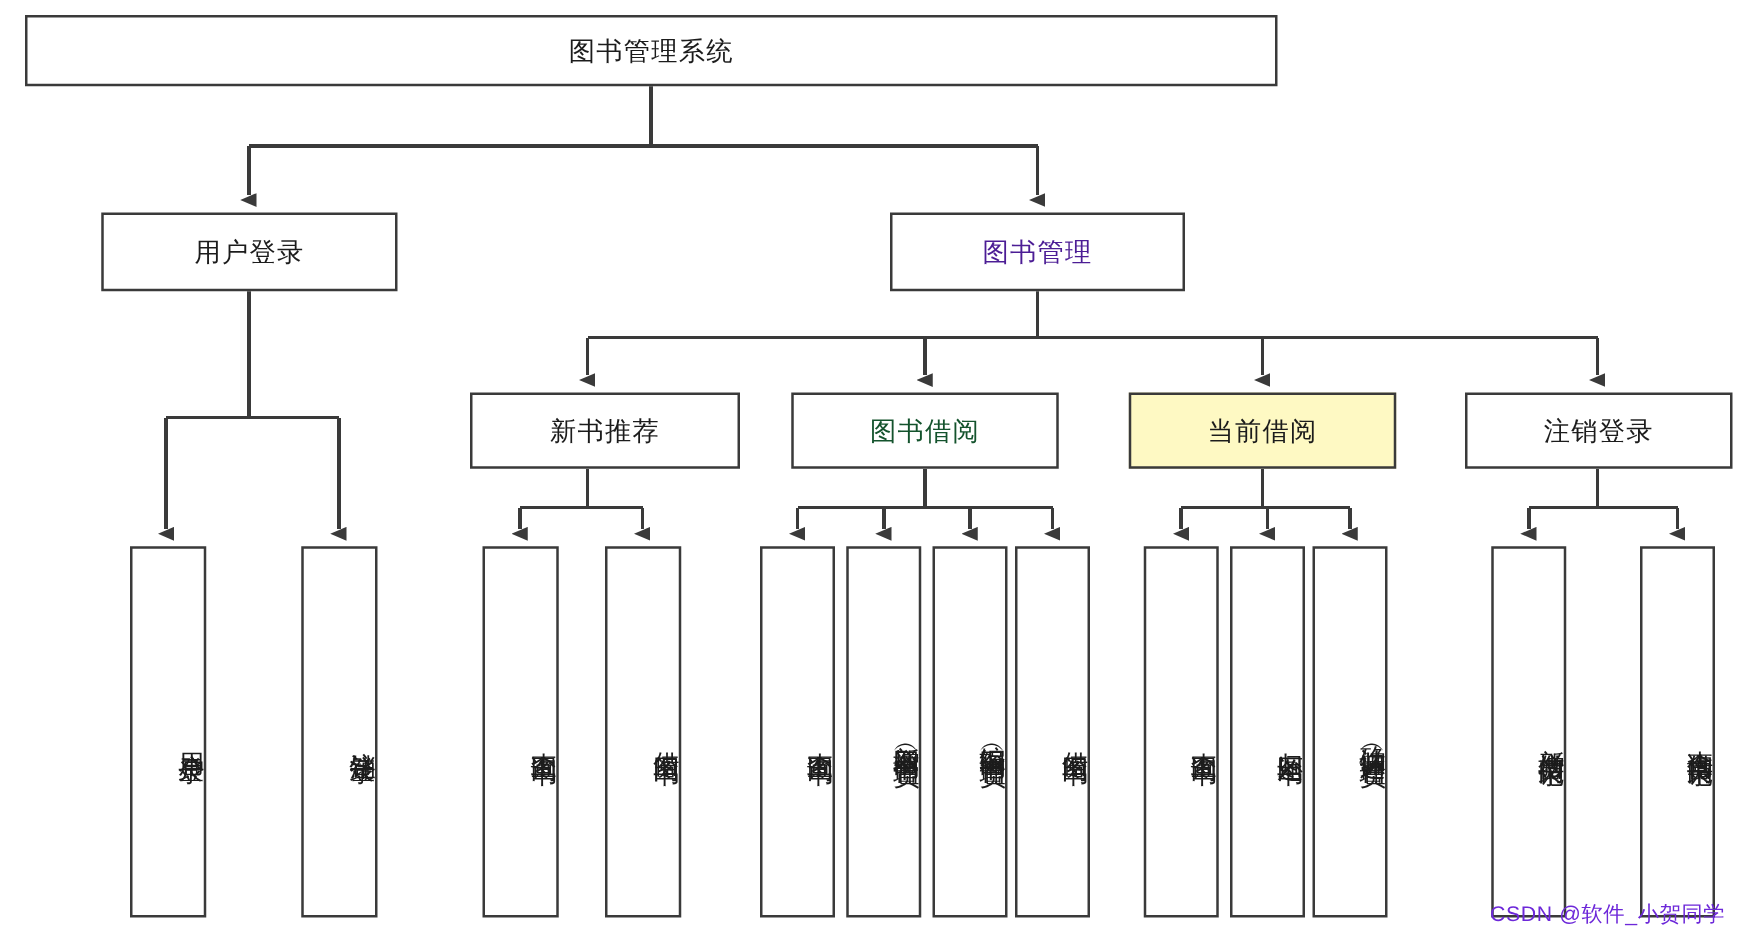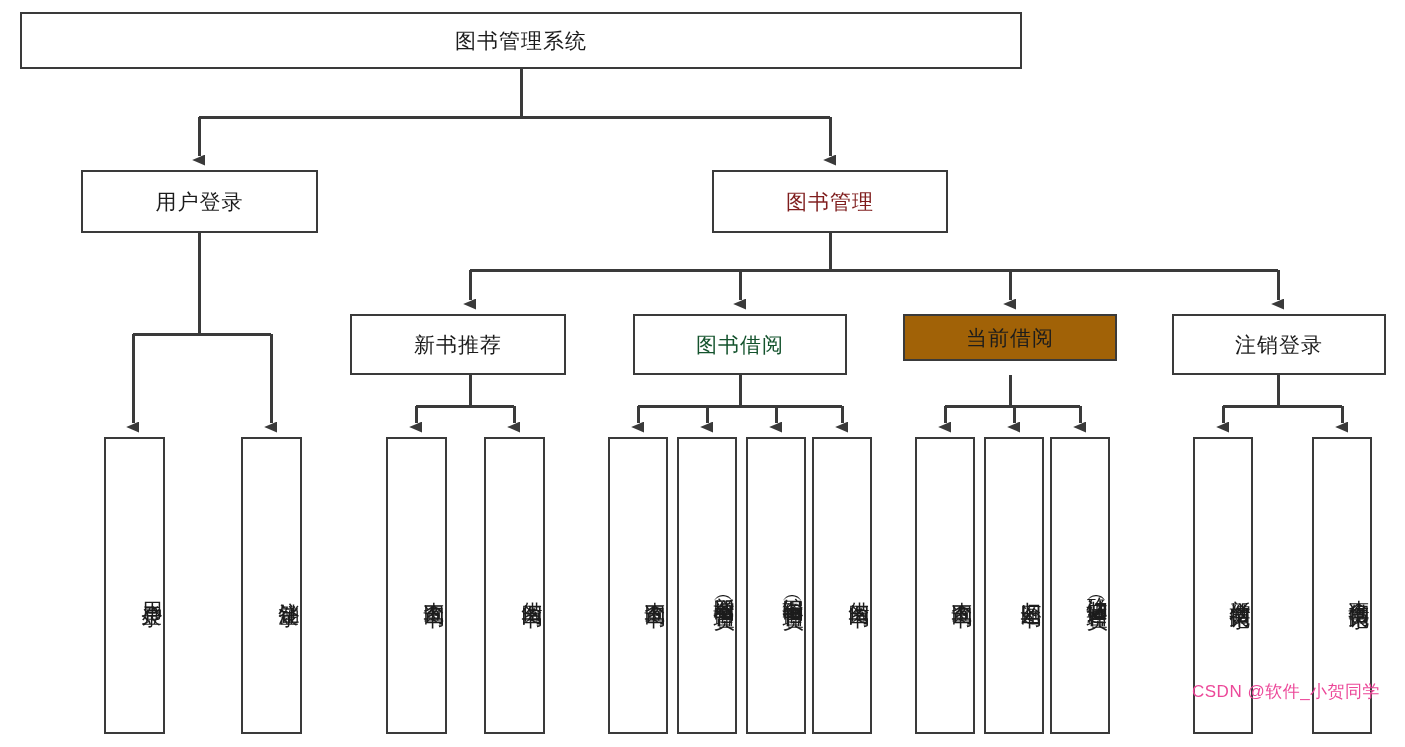--- a/index.html
+++ b/index.html
@@ -117,31 +117,31 @@
     </g>
   </svg>
 
   <div class="node node-h" style="left: 20px; top: 12px; width: 1002px; height: 57px; border-color: rgb(58, 58, 58); color: rgb(28, 28, 28); background: rgb(255, 255, 255);">
     <span>图书管理系统</span>
   </div>
 
   <div class="node node-h" style="left: 81px; top: 170px; width: 237px; height: 63px; border-color: rgb(58, 58, 58); color: rgb(28, 28, 28); background: rgb(255, 255, 255);">
     <span>用户登录</span>
   </div>
-  <div class="node node-h" style="left: 712px; top: 170px; width: 236px; height: 63px; border-color: rgb(58, 58, 58); color: #7f1d1d; background: rgb(255, 255, 255);">
+  <div class="node node-h" style="left: 712px; top: 170px; width: 236px; height: 63px; border-color: rgb(58, 58, 58); color: #4c1d95; background: rgb(255, 255, 255);">
     <span>图书管理</span>
   </div>
 
-  <div class="node node-h" style="left: 350px; top: 314px; width: 216px; height: 61px; border-color: rgb(58, 58, 58); color: rgb(28, 28, 28); background: rgb(255, 255, 255);">
+  <div class="node node-h" style="left: 376px; top: 314px; width: 216px; height: 61px; border-color: rgb(58, 58, 58); color: rgb(28, 28, 28); background: rgb(255, 255, 255);">
     <span>新书推荐</span>
   </div>
   <div class="node node-h" style="left: 633px; top: 314px; width: 214px; height: 61px; border-color: rgb(58, 58, 58); color: #14532d; background: rgb(255, 255, 255);">
     <span>图书借阅</span>
   </div>
-  <div class="node node-h" style="left: 903px; top: 314px; width: 214px; height: 47px; border-color: rgb(58, 58, 58); color: rgb(28, 28, 28); background: #a16207;">
+  <div class="node node-h" style="left: 903px; top: 314px; width: 214px; height: 61px; border-color: rgb(58, 58, 58); color: rgb(28, 28, 28); background: #fef9c3;">
     <span>当前借阅</span>
   </div>
   <div class="node node-h" style="left: 1172px; top: 314px; width: 214px; height: 61px; border-color: rgb(58, 58, 58); color: rgb(28, 28, 28); background: rgb(255, 255, 255);">
     <span>注销登录</span>
   </div>
 
   <div class="node node-v" style="left: 104px; top: 437px; width: 61px; height: 297px; border-color: rgb(58, 58, 58); color: rgb(28, 28, 28); background: rgb(255, 255, 255);">
     <span>用户登录</span>
   </div>
   <div class="node node-v" style="left: 241px; top: 437px; width: 61px; height: 297px; border-color: rgb(58, 58, 58); color: rgb(28, 28, 28); background: rgb(255, 255, 255);">
@@ -174,15 +174,15 @@
   <div class="node node-v" style="left: 1050px; top: 437px; width: 60px; height: 297px; border-color: rgb(58, 58, 58); color: rgb(28, 28, 28); background: rgb(255, 255, 255);">
     <span>确认归还（管理员）</span>
   </div>
   <div class="node node-v" style="left: 1193px; top: 437px; width: 60px; height: 297px; border-color: rgb(58, 58, 58); color: rgb(28, 28, 28); background: rgb(255, 255, 255);">
     <span>新增借阅记录</span>
   </div>
   <div class="node node-v" style="left: 1312px; top: 437px; width: 60px; height: 297px; border-color: rgb(58, 58, 58); color: rgb(28, 28, 28); background: rgb(255, 255, 255);">
     <span>查询借阅记录</span>
   </div>
 
-  <div class="watermark" style="left: 1192px; top: 680px; color: #ec4899;">CSDN @软件_小贺同学</div>
+  <div class="watermark" style="left: 1192px; top: 720px; color: #6d28d9;">CSDN @软件_小贺同学</div>
 
 </div>
 
 </body></html>

